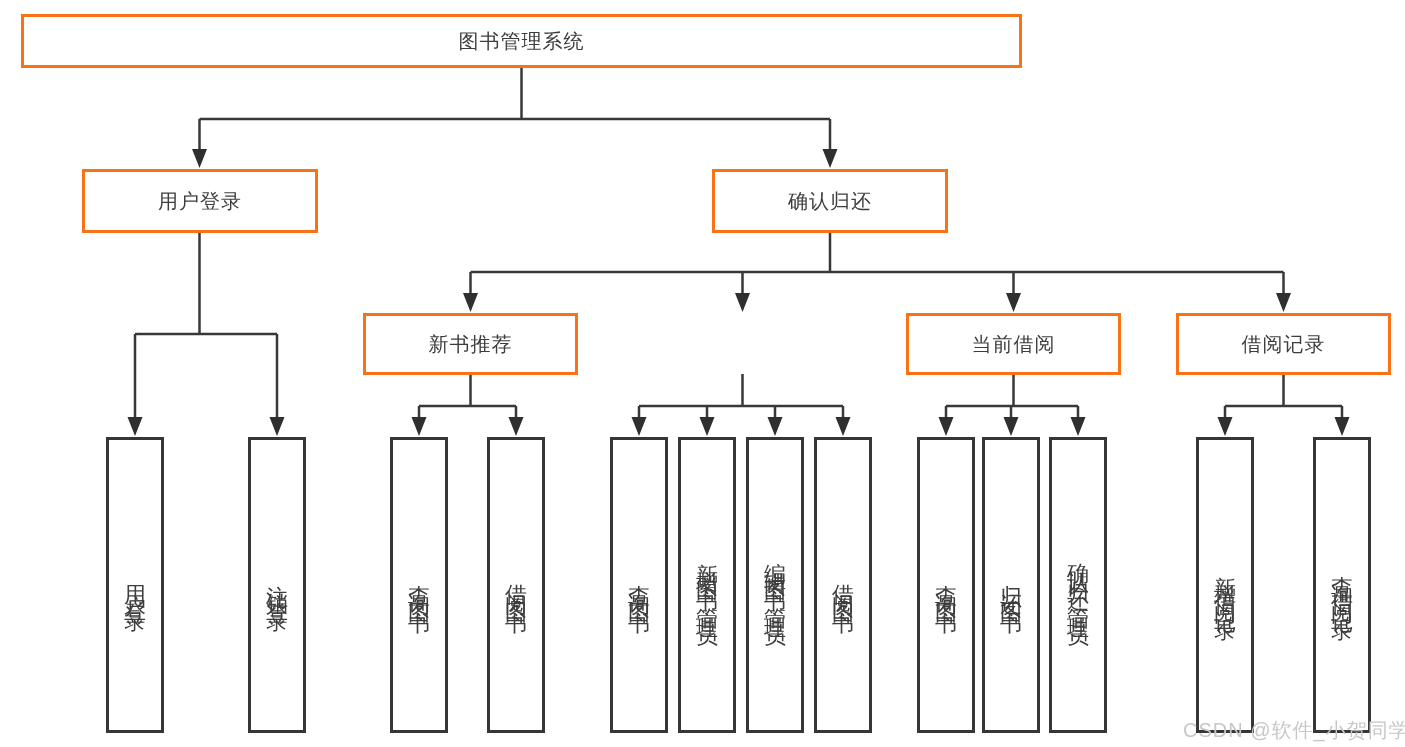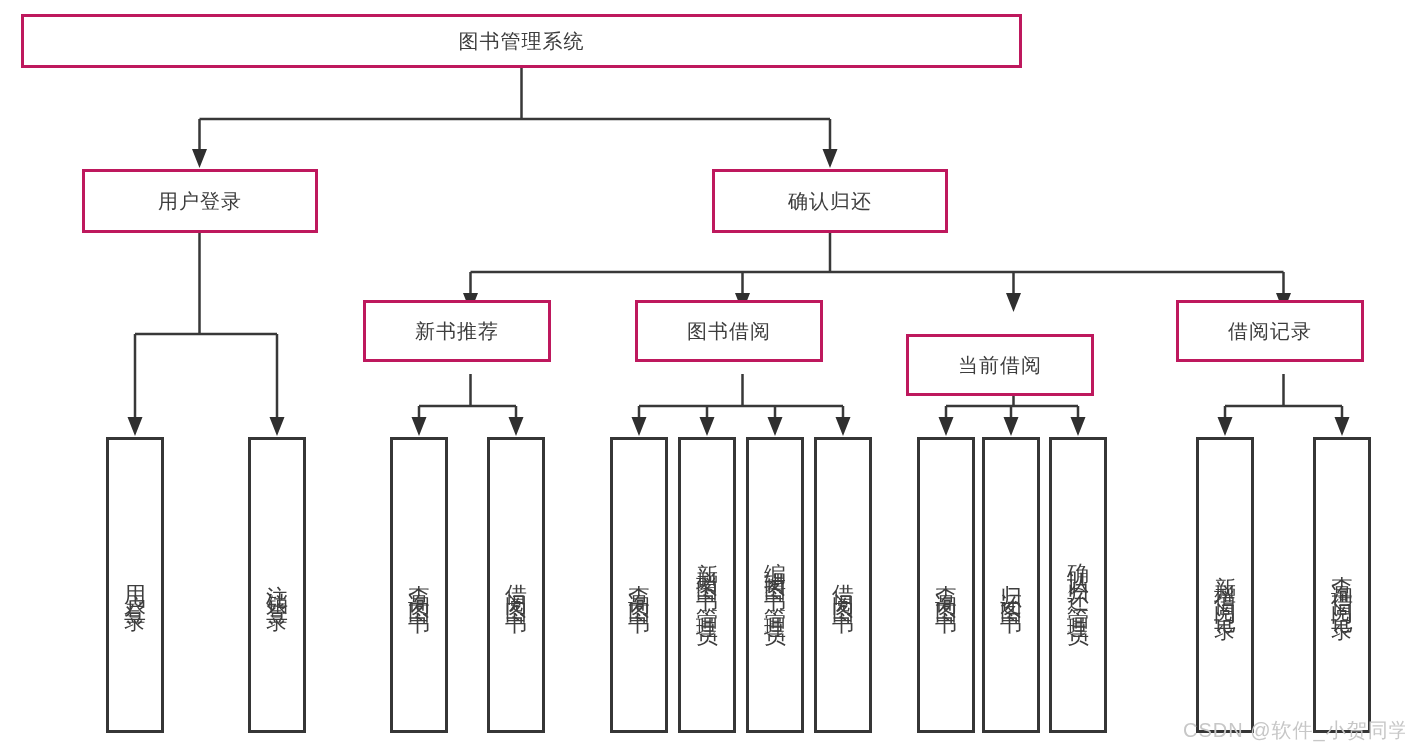--- a/index.html
+++ b/index.html
@@ -3,34 +3,34 @@
 <meta charset="utf-8">
 <style>
   html,body{margin:0;padding:0;background:#ffffff;}
   #canvas{
     position:relative;width:1405px;height:747px;background:#ffffff;overflow:hidden;
     font-family:"Liberation Sans","DejaVu Sans",sans-serif;
   }
   #wires{position:absolute;left:0;top:0;width:1405px;height:747px;}
   .hbox{
     position:absolute;box-sizing:border-box;background:#ffffff;
-    border:3px solid #be185d;display:flex;align-items:center;justify-content:center;
+    border:3px solid #f97316;display:flex;align-items:center;justify-content:center;
     font-size:20px;color:#3d3d3d;letter-spacing:1px;white-space:nowrap;
   }
   .vbox{
     position:absolute;box-sizing:border-box;background:#ffffff;top:437px;width:58px;height:296px;
     border:3px solid #363636;display:flex;align-items:center;justify-content:center;
   }
   .vbox span{
     writing-mode:vertical-rl;font-size:22px;letter-spacing:9px;line-height:1;
     color:#3d3d3d;
   }
   .root{left:21px;top:14px;width:1001px;height:54px;}
   .lvl2{top:169px;height:64px;width:236px;}
-  .lvl3{top:300px;height:62px;width:188px;}
+  .lvl3{top:313px;height:62px;width:215px;}
   #watermark{
     position:absolute;left:1183px;top:717px;font-size:20px;color:#c7c7c7;
     letter-spacing:1px;white-space:nowrap;
   }
 </style>
 </head>
 <body>
 
 <div id="canvas">
 
@@ -72,24 +72,21 @@
   <div class="hbox lvl2" style="left:82px;">
     <span>用户登录</span>
   </div>
   <div class="hbox lvl2" style="left:712px;">
     <span>确认归还</span>
   </div>
 
   <div class="hbox lvl3" style="left:363px;">
     <span>新书推荐</span>
   </div>
-  <div class="hbox lvl3" style="left:635px;">
-    <span>图书借阅</span>
-  </div>
-  <div class="hbox lvl3" style="left:906px;margin-top:34px;">
+  <div class="hbox lvl3" style="left:906px;">
     <span>当前借阅</span>
   </div>
   <div class="hbox lvl3" style="left:1176px;">
     <span>借阅记录</span>
   </div>
 
   <div class="vbox" style="left:106px;">
     <span>用户登录</span>
   </div>
   <div class="vbox" style="left:248px;">

